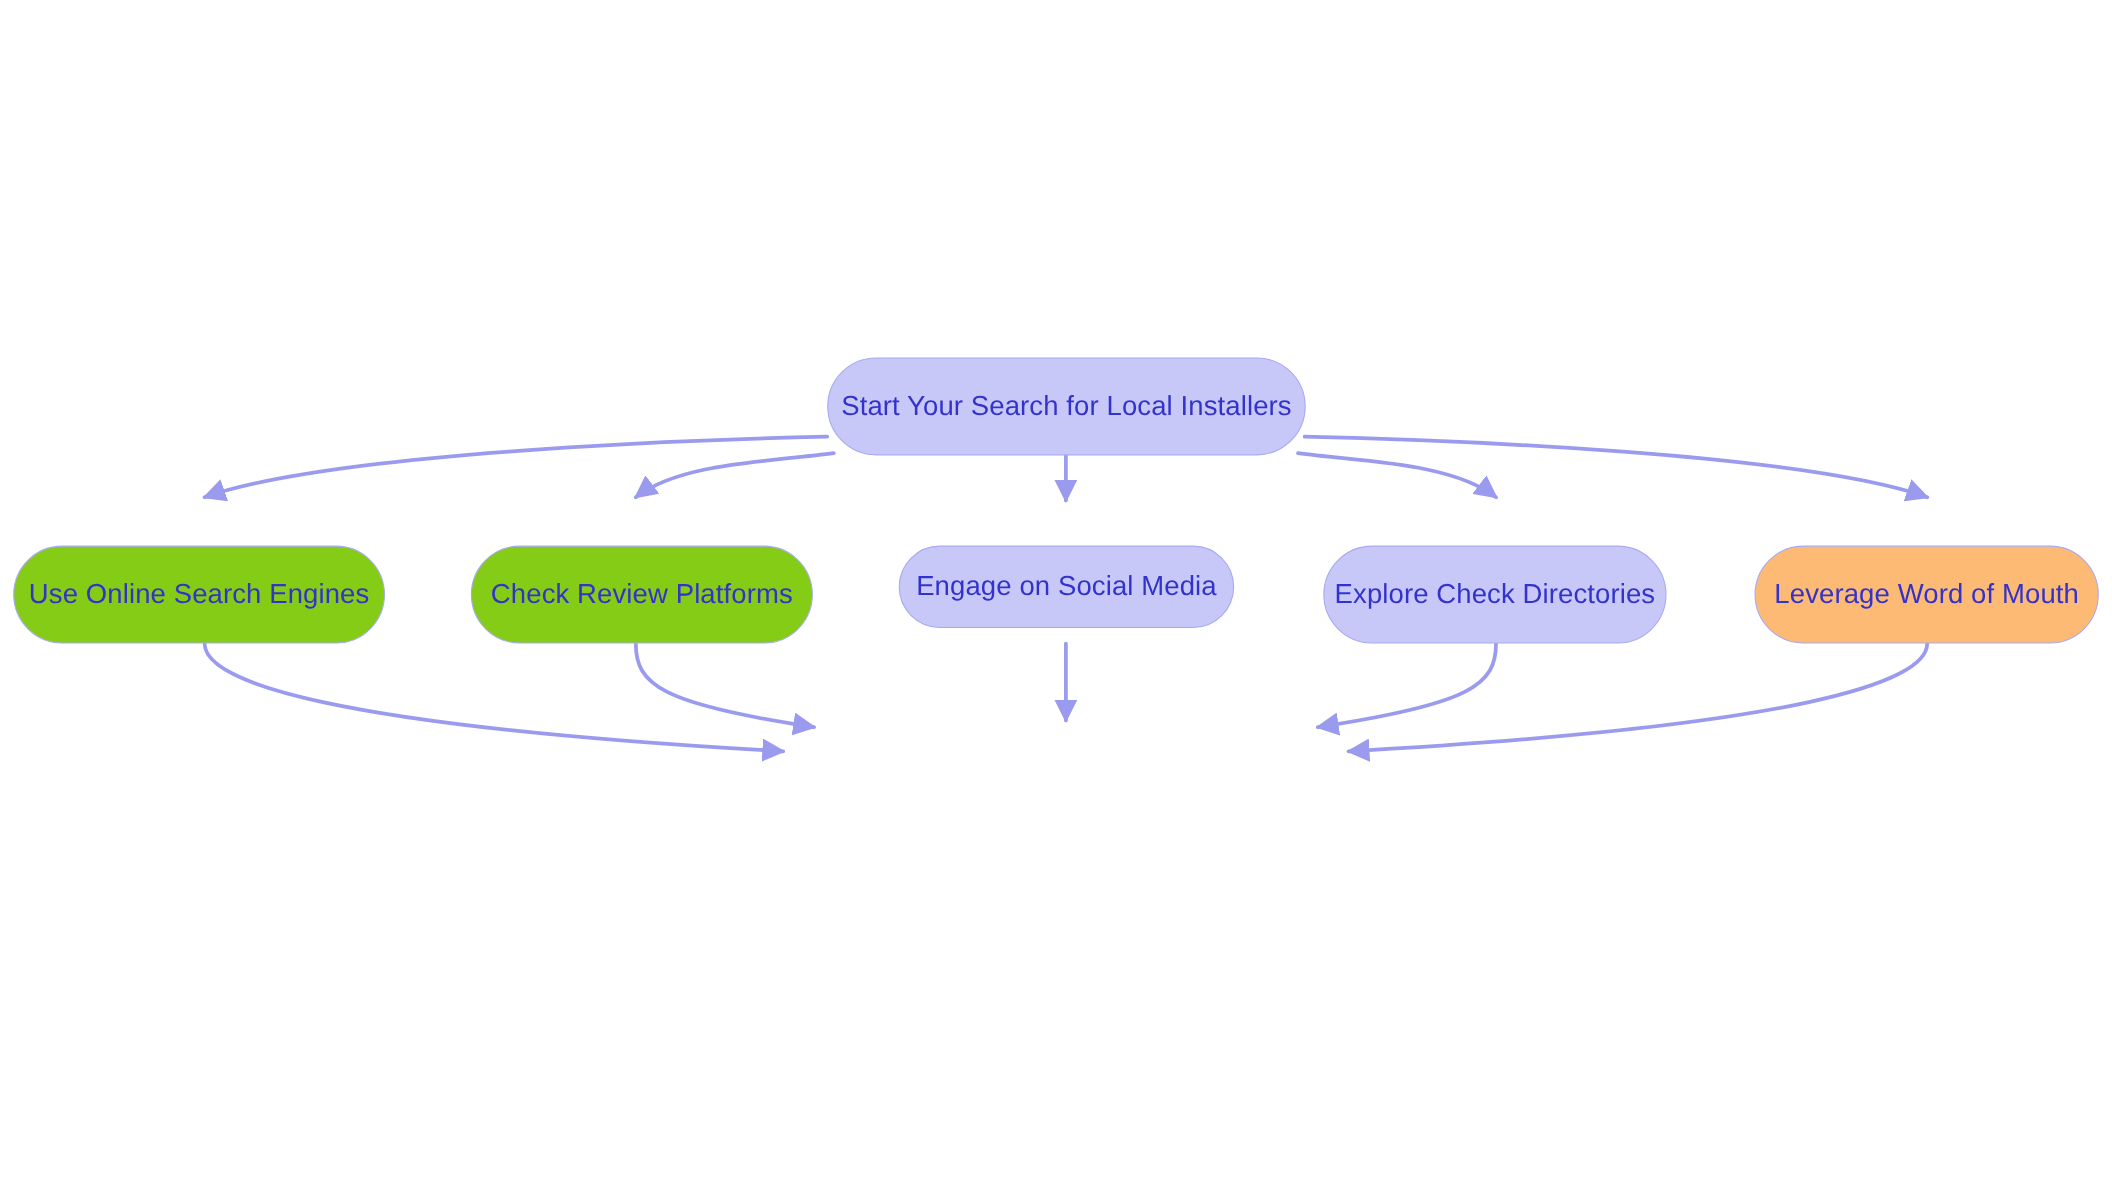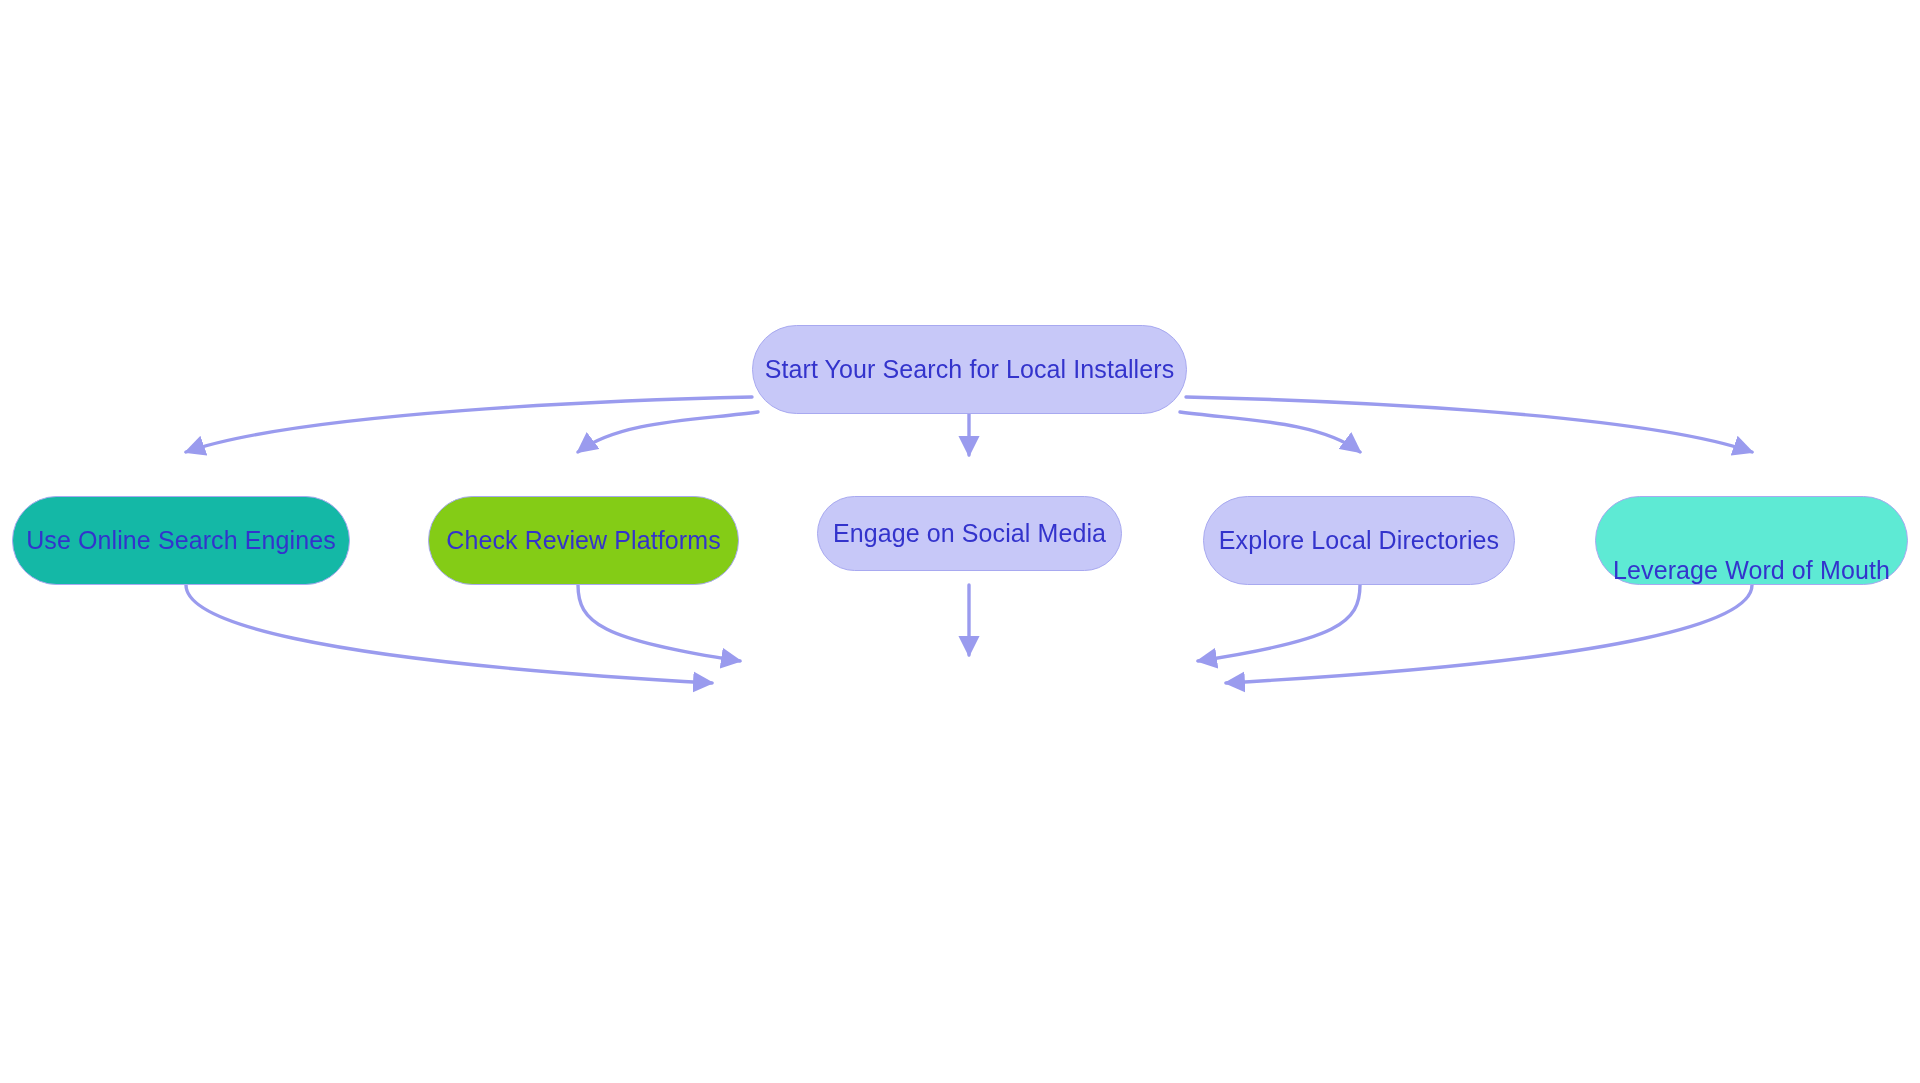--- a/index.html
+++ b/index.html
@@ -74,34 +74,34 @@
       <path d="M 969 585 L 969 655" marker-end="url(#arrow)"></path>
       <path d="M 1360 585 C 1360 622 1338 640 1198 661" marker-end="url(#arrow)"></path>
       <path d="M 1752 585 C 1752 620 1638 660 1226 683" marker-end="url(#arrow)"></path>
     </g>
   </svg>
 
   <div class="node" style="left: 752px; top: 325px; width: 435px; height: 89px; border-radius: 44.5px; background: rgb(199, 200, 248); border-color: rgb(168, 169, 240); color: rgb(51, 51, 204);">
     <span class="node-label">Start Your Search for Local Installers</span>
   </div>
 
-  <div class="node" style="left: 12px; top: 496px; width: 338px; height: 89px; border-radius: 44.5px; background: #14b8a6; border-color: rgb(168, 169, 240); color: rgb(51, 51, 204);">
+  <div class="node" style="left: 12px; top: 496px; width: 338px; height: 89px; border-radius: 44.5px; background: #84cc16; border-color: rgb(168, 169, 240); color: rgb(51, 51, 204);">
     <span class="node-label">Use Online Search Engines</span>
   </div>
 
   <div class="node" style="left: 428px; top: 496px; width: 311px; height: 89px; border-radius: 44.5px; background: #84cc16; border-color: rgb(168, 169, 240); color: rgb(51, 51, 204);">
     <span class="node-label">Check Review Platforms</span>
   </div>
 
   <div class="node" style="left: 817px; top: 496px; width: 305px; height: 75px; border-radius: 44.5px; background: rgb(199, 200, 248); border-color: rgb(168, 169, 240); color: rgb(51, 51, 204);">
     <span class="node-label">Engage on Social Media</span>
   </div>
 
   <div class="node" style="left: 1203px; top: 496px; width: 312px; height: 89px; border-radius: 44.5px; background: rgb(199, 200, 248); border-color: rgb(168, 169, 240); color: rgb(51, 51, 204);">
-    <span class="node-label">Explore Local Directories</span>
+    <span class="node-label">Explore Check Directories</span>
   </div>
 
-  <div class="node" style="left: 1595px; top: 496px; width: 313px; height: 89px; border-radius: 44.5px; background: #5eead4; border-color: rgb(168, 169, 240); color: rgb(51, 51, 204); align-items: flex-end;">
+  <div class="node" style="left: 1595px; top: 496px; width: 313px; height: 89px; border-radius: 44.5px; background: #fdba74; border-color: rgb(168, 169, 240); color: rgb(51, 51, 204);">
     <span class="node-label">Leverage Word of Mouth</span>
   </div>
 
 
 </div>
 
 </body></html>

